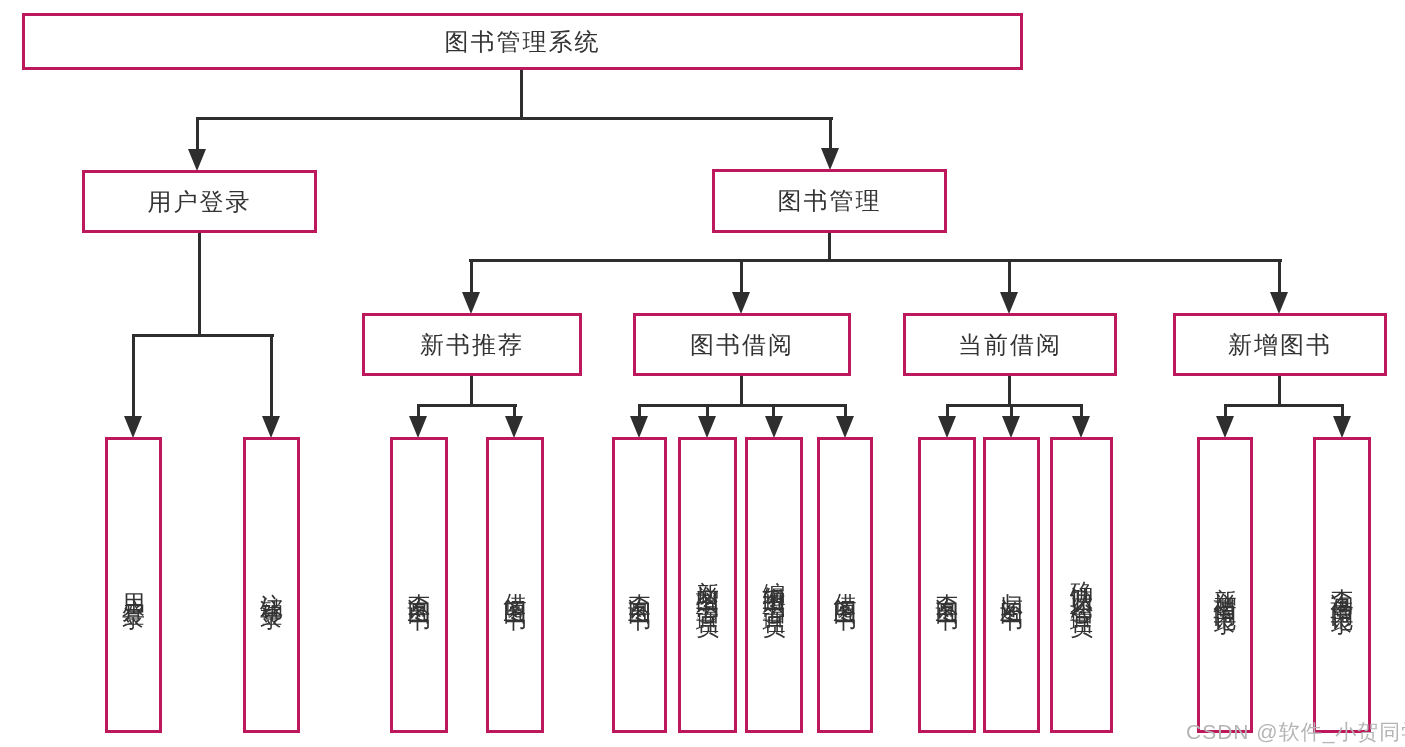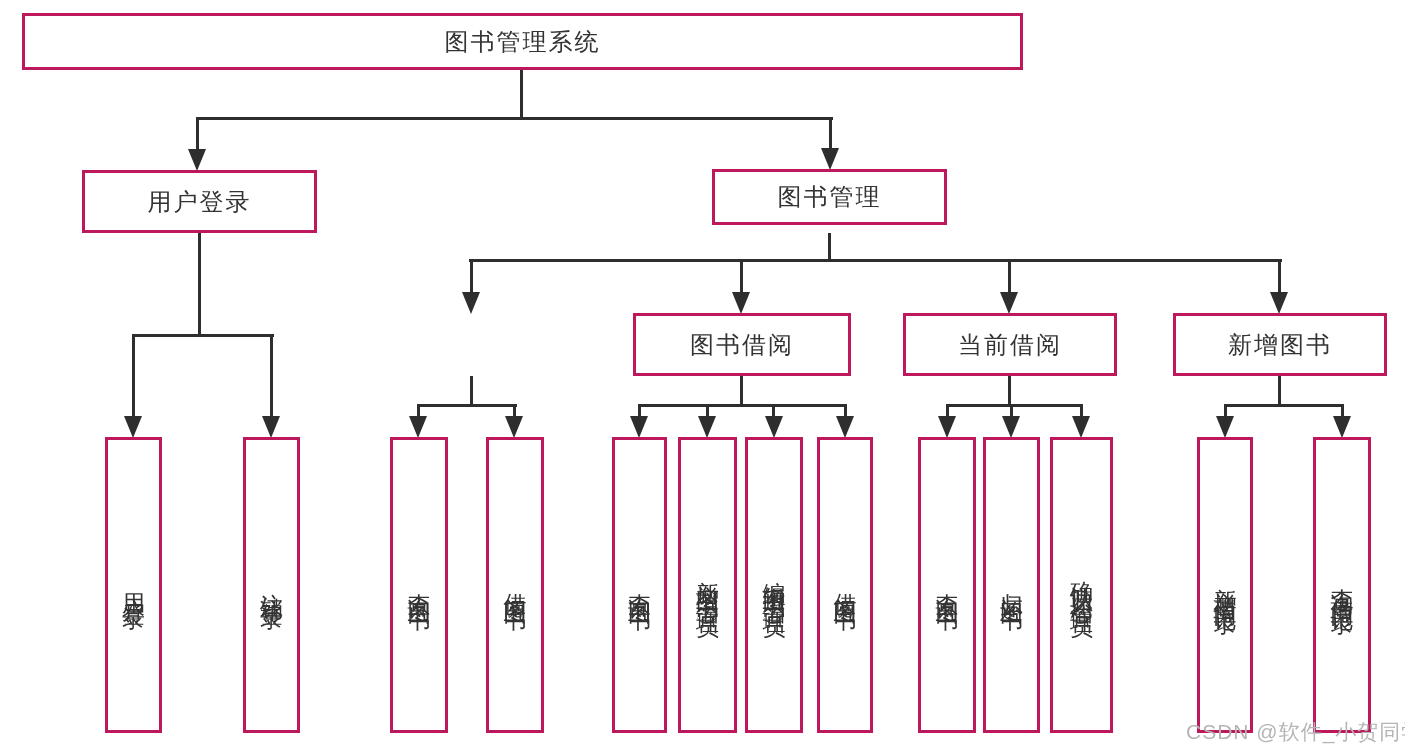--- a/index.html
+++ b/index.html
@@ -41,21 +41,21 @@
   <div class="vline" style="left:520px;top:70px;height:48px;"></div>
   <div class="hline" style="left:196px;top:117px;width:637px;"></div>
   <div class="vline" style="left:196px;top:117px;height:33px;"></div>
   <div class="vline" style="left:829px;top:117px;height:33px;"></div>
   <div class="arrow" style="left:188px;top:149px;"></div>
   <div class="arrow" style="left:821px;top:148px;"></div>
 
   <div class="box box-h" style="left:82px;top:170px;width:235px;height:63px;">
     <span>用户登录</span>
   </div>
-  <div class="box box-h" style="left:712px;top:169px;width:235px;height:56px;">
+  <div class="box box-h" style="left:712px;top:169px;width:235px;height:64px;">
     <span>图书管理</span>
   </div>
 
   <div class="vline" style="left:198px;top:233px;height:103px;"></div>
   <div class="hline" style="left:132px;top:334px;width:142px;"></div>
   <div class="vline" style="left:132px;top:334px;height:86px;"></div>
   <div class="vline" style="left:270px;top:334px;height:86px;"></div>
   <div class="arrow" style="left:124px;top:416px;"></div>
   <div class="arrow" style="left:262px;top:416px;"></div>
 
@@ -63,20 +63,23 @@
   <div class="hline" style="left:469px;top:259px;width:813px;"></div>
   <div class="vline" style="left:470px;top:259px;height:38px;"></div>
   <div class="vline" style="left:740px;top:259px;height:38px;"></div>
   <div class="vline" style="left:1008px;top:259px;height:38px;"></div>
   <div class="vline" style="left:1278px;top:259px;height:38px;"></div>
   <div class="arrow" style="left:462px;top:292px;"></div>
   <div class="arrow" style="left:732px;top:292px;"></div>
   <div class="arrow" style="left:1000px;top:292px;"></div>
   <div class="arrow" style="left:1270px;top:292px;"></div>
 
+  <div class="box box-h" style="left:362px;top:313px;width:220px;height:63px;">
+    <span>新书推荐</span>
+  </div>
   <div class="box box-h" style="left:903px;top:313px;width:214px;height:63px;">
     <span>当前借阅</span>
   </div>
   <div class="box box-h" style="left:633px;top:313px;width:218px;height:63px;">
     <span>图书借阅</span>
   </div>
   <div class="box box-h" style="left:1173px;top:313px;width:214px;height:63px;">
     <span>新增图书</span>
   </div>
 

